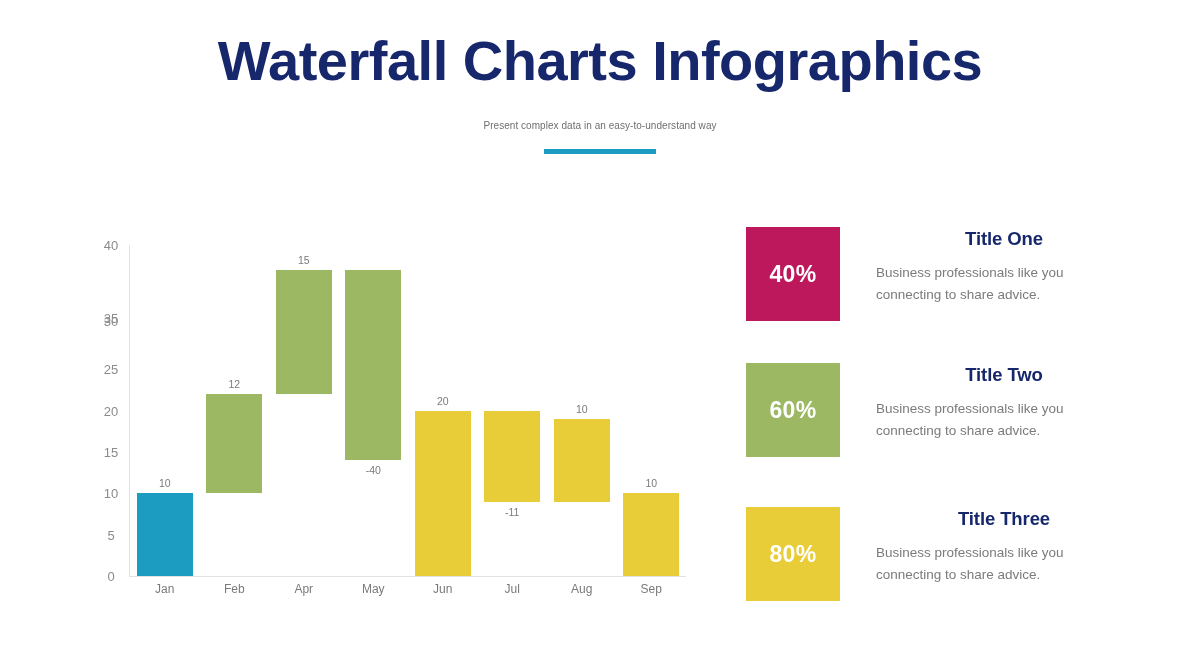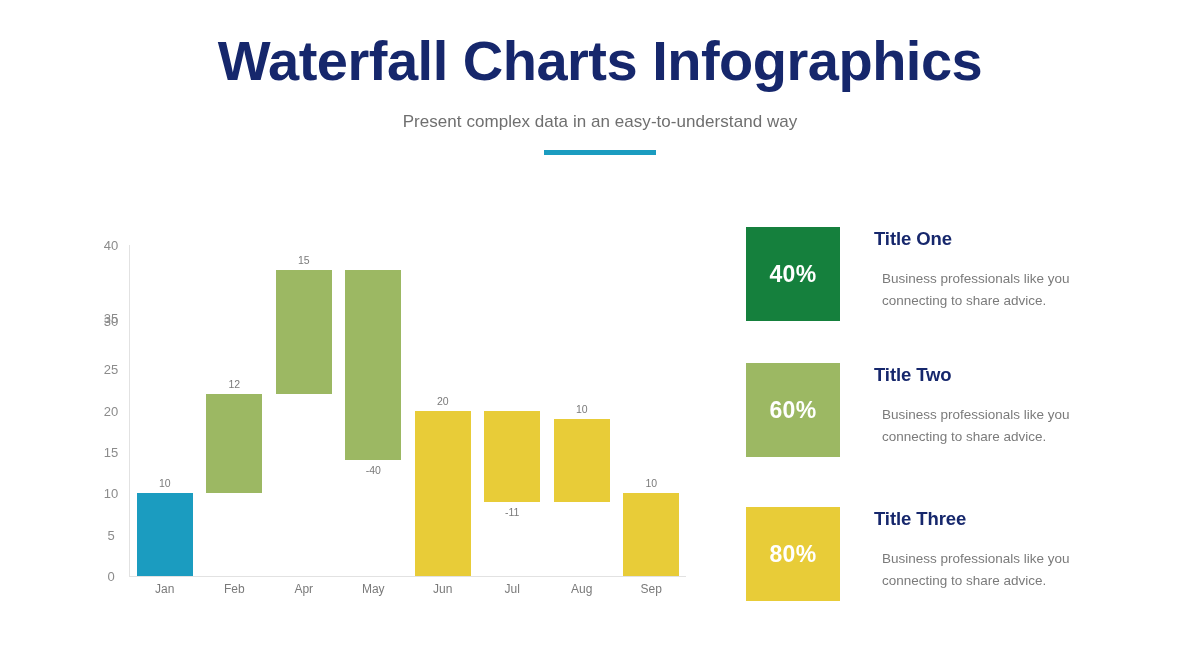--- a/index.html
+++ b/index.html
@@ -26,23 +26,23 @@
   }
   #page-title {
     font-size: 56px;
     font-weight: bold;
     color: #16276C;
     letter-spacing: -0.5px;
     line-height: 1.05;
     margin: 0;
   }
   #page-subtitle {
-    font-size: 17px;
+    font-size: 10px;
     color: #6F6F6F;
-    margin: 4px;
+    margin: 12px;
     padding-top: 17px;
     letter-spacing: 0.05px;
   }
   #accent-bar {
     width: 112px;
     height: 5px;
     background: #1B9CC0;
     margin: 18px auto 0 auto;
   }
 
@@ -160,26 +160,27 @@
     top: 2px;
     width: 260px;
   }
   .card-title {
     font-size: 18.5px;
     font-weight: bold;
     color: #16276C;
     line-height: 1.1;
     margin: 0;
     letter-spacing: -0.1px;
+    text-align: center;
   }
   .card-text {
     font-size: 13.5px;
     color: #7B7B7B;
     line-height: 1.62;
-    margin: 8px;
+    margin: 2px;
     padding-top: 11px;
   }
 </style>
 </head>
 <body>
 
 <div id="header">
   <h1 id="page-title">Waterfall Charts Infographics</h1>
   <p id="page-subtitle">Present complex data in an easy-to-understand way</p>
   <div id="accent-bar"></div>
@@ -224,21 +225,21 @@
       <div class="x-label" style="width: 69.5px; left: 173px;">Apr</div>
       <div class="x-label" style="width: 69.5px; left: 242.5px;">May</div>
       <div class="x-label" style="width: 69.5px; left: 312px;">Jun</div>
       <div class="x-label" style="width: 69.5px; left: 381.5px;">Jul</div>
       <div class="x-label" style="width: 69.5px; left: 451px;">Aug</div>
       <div class="x-label" style="width: 69.5px; left: 520.5px;">Sep</div>
     </div>
 
   <div id="cards-panel">
       <div class="card" style="top: 17px;">
-        <div class="card-badge" style="background: #15803d;">
+        <div class="card-badge" style="background: #be185d;">
           <span class="card-badge-value">40%</span>
         </div>
         <div class="card-body">
           <div class="card-title">Title One</div>
           <div class="card-text">Business professionals like you connecting to share advice.</div>
         </div>
       </div>
       <div class="card" style="top: 153px;">
         <div class="card-badge" style="background: rgb(156, 184, 99);">
           <span class="card-badge-value">60%</span>

